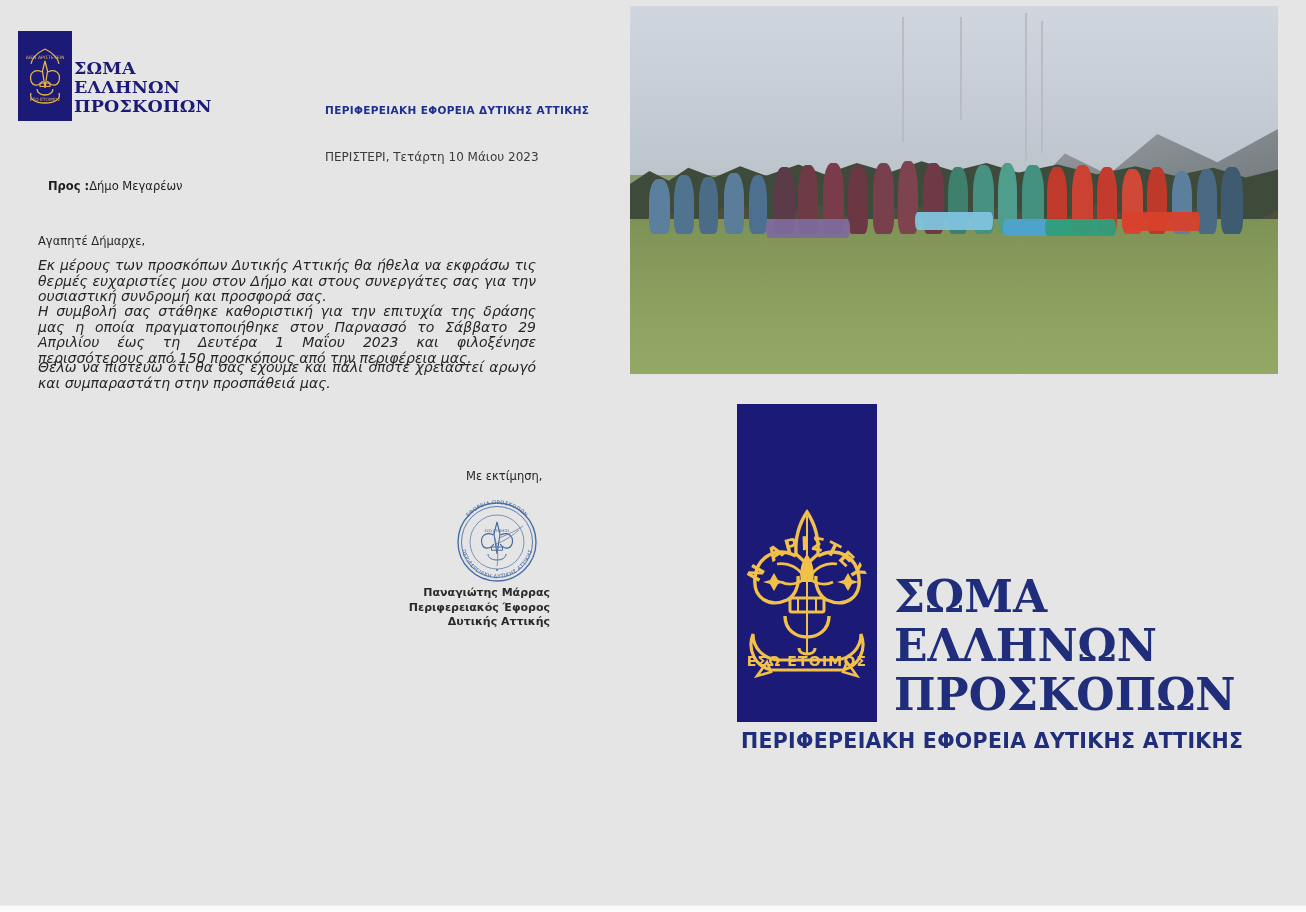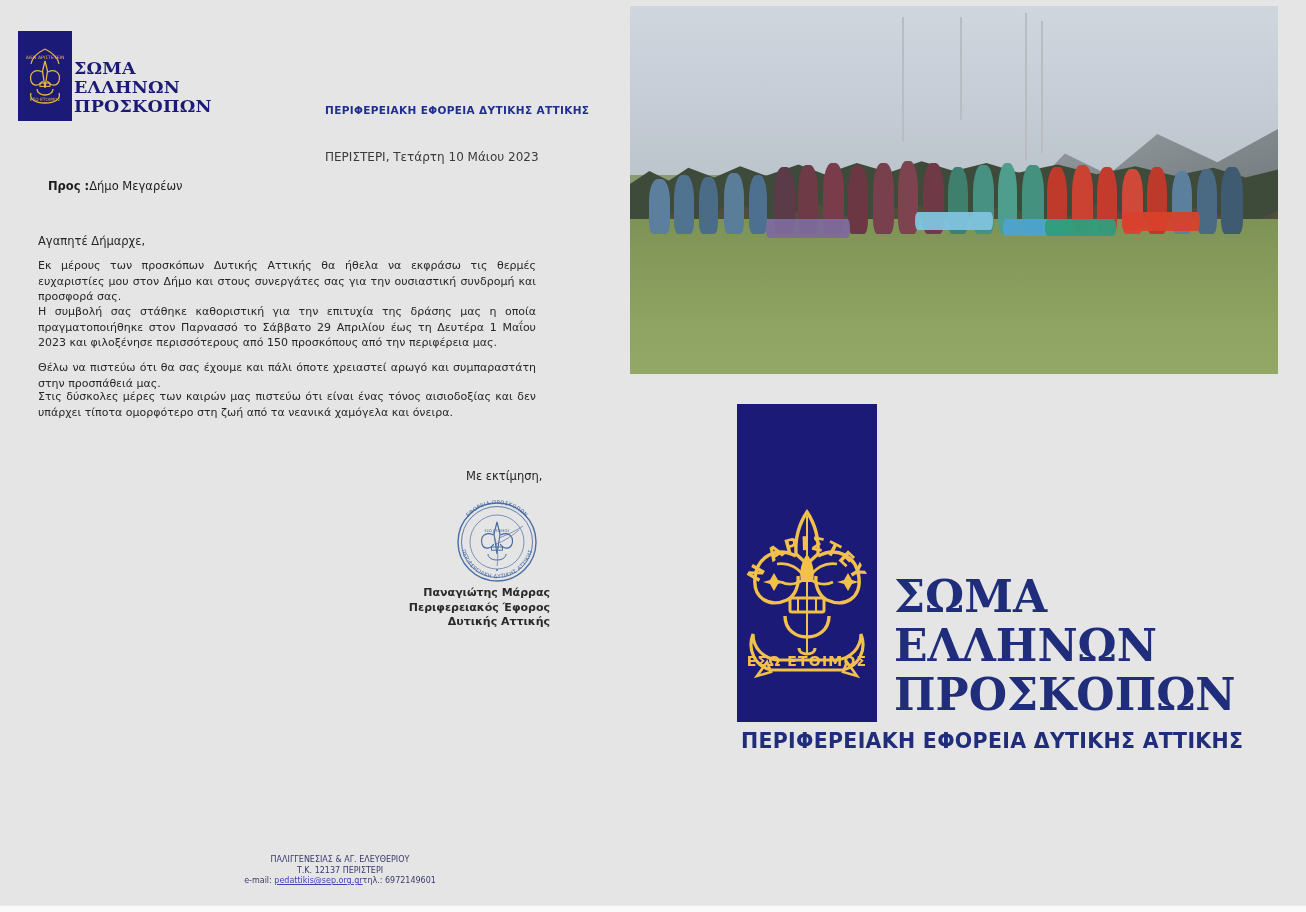--- a/index.html
+++ b/index.html
@@ -95,24 +95,25 @@
     position: absolute;
     left: 38px; top: 234px;
     font-size: 11.5px;
     color: #262626;
   }
 
   .para {
     position: absolute;
     left: 38px;
     width: 498px;
-    font-size: 11px;
+    font-size: 14px;
     line-height: 15.5px;
     color: #262626;
     text-align: justify;
+    font-style: italic;
   }
   .p1 { top: 258px; }
   .p2 { top: 304px; }
   .p3 { top: 360px; }
   .p4 { top: 389px; }
 
   .regards {
     position: absolute;
     left: 466px; top: 469px;
     font-size: 11.5px;
@@ -271,21 +272,20 @@
 
     <div class="recipient">
       <b>Προς :</b><span>Δήμο Μεγαρέων</span>
     </div>
 
     <div class="salutation">Αγαπητέ Δήμαρχε,</div>
 
     <div class="para p1">Εκ μέρους των προσκόπων Δυτικής Αττικής θα ήθελα να εκφράσω τις θερμές ευχαριστίες μου στον Δήμο και στους συνεργάτες σας για την ουσιαστική συνδρομή και προσφορά σας.</div>
     <div class="para p2">Η συμβολή σας στάθηκε καθοριστική για την επιτυχία της δράσης μας η οποία πραγματοποιήθηκε στον Παρνασσό το Σάββατο 29 Απριλίου έως τη Δευτέρα 1 Μαΐου 2023 και φιλοξένησε περισσότερους από 150 προσκόπους από την περιφέρεια μας.</div>
     <div class="para p3">Θέλω να πιστεύω ότι θα σας έχουμε και πάλι όποτε χρειαστεί αρωγό και συμπαραστάτη στην προσπάθειά μας.</div>
-    <div class="para p4">Στις δύσκολες μέρες των καιρών μας πιστεύω ότι είναι ένας τόνος αισιοδοξίας και δεν υπάρχει τίποτα ομορφότερο στη ζωή από τα νεανικά χαμόγελα και όνειρα.</div>
 
     <div class="regards">Με εκτίμηση,</div>
 
     <div class="stamp-wrap">
       <svg viewBox="0 0 100 100" width="100" height="100">
         <defs>
           <path id="arcTop" d="M 12,50 A 38,38 0 0 1 88,50"></path>
           <path id="arcBottom" d="M 14,50 A 36,36 0 0 0 86,50"></path>
         </defs>
         <circle cx="50" cy="50" r="39" fill="none" stroke="#4a6fa5" stroke-width="1.4"></circle>
@@ -309,25 +309,20 @@
         <circle cx="50" cy="78" r="0.9" fill="#3f66a0"></circle>
       </svg>
     </div>
 
     <div class="sig-lines">
       <div>Παναγιώτης Μάρρας</div>
       <div>Περιφερειακός Έφορος</div>
       <div>Δυτικής Αττικής</div>
     </div>
 
-    <div class="footer">
-      <div>ΠΑΛΙΓΓΕΝΕΣΙΑΣ &amp; ΑΓ. ΕΛΕΥΘΕΡΙΟΥ</div>
-      <div>Τ.Κ. 12137 ΠΕΡΙΣΤΕΡΙ</div>
-      <div class="fline3"><span>e-mail: </span><a href="#">pedattikis@sep.org.gr</a><span>τηλ.: 6972149601</span></div>
-    </div>
   </div>
 
   <div class="photo">
     <div class="ph-sky"></div>
     <div class="ph-mtn-right"></div>
     <div class="ph-forest"></div>
     <div class="ph-trees"></div>
     <div class="ph-grass"></div>
 
     <div class="ph-pole" style="left:42%;height:34%;"></div>

